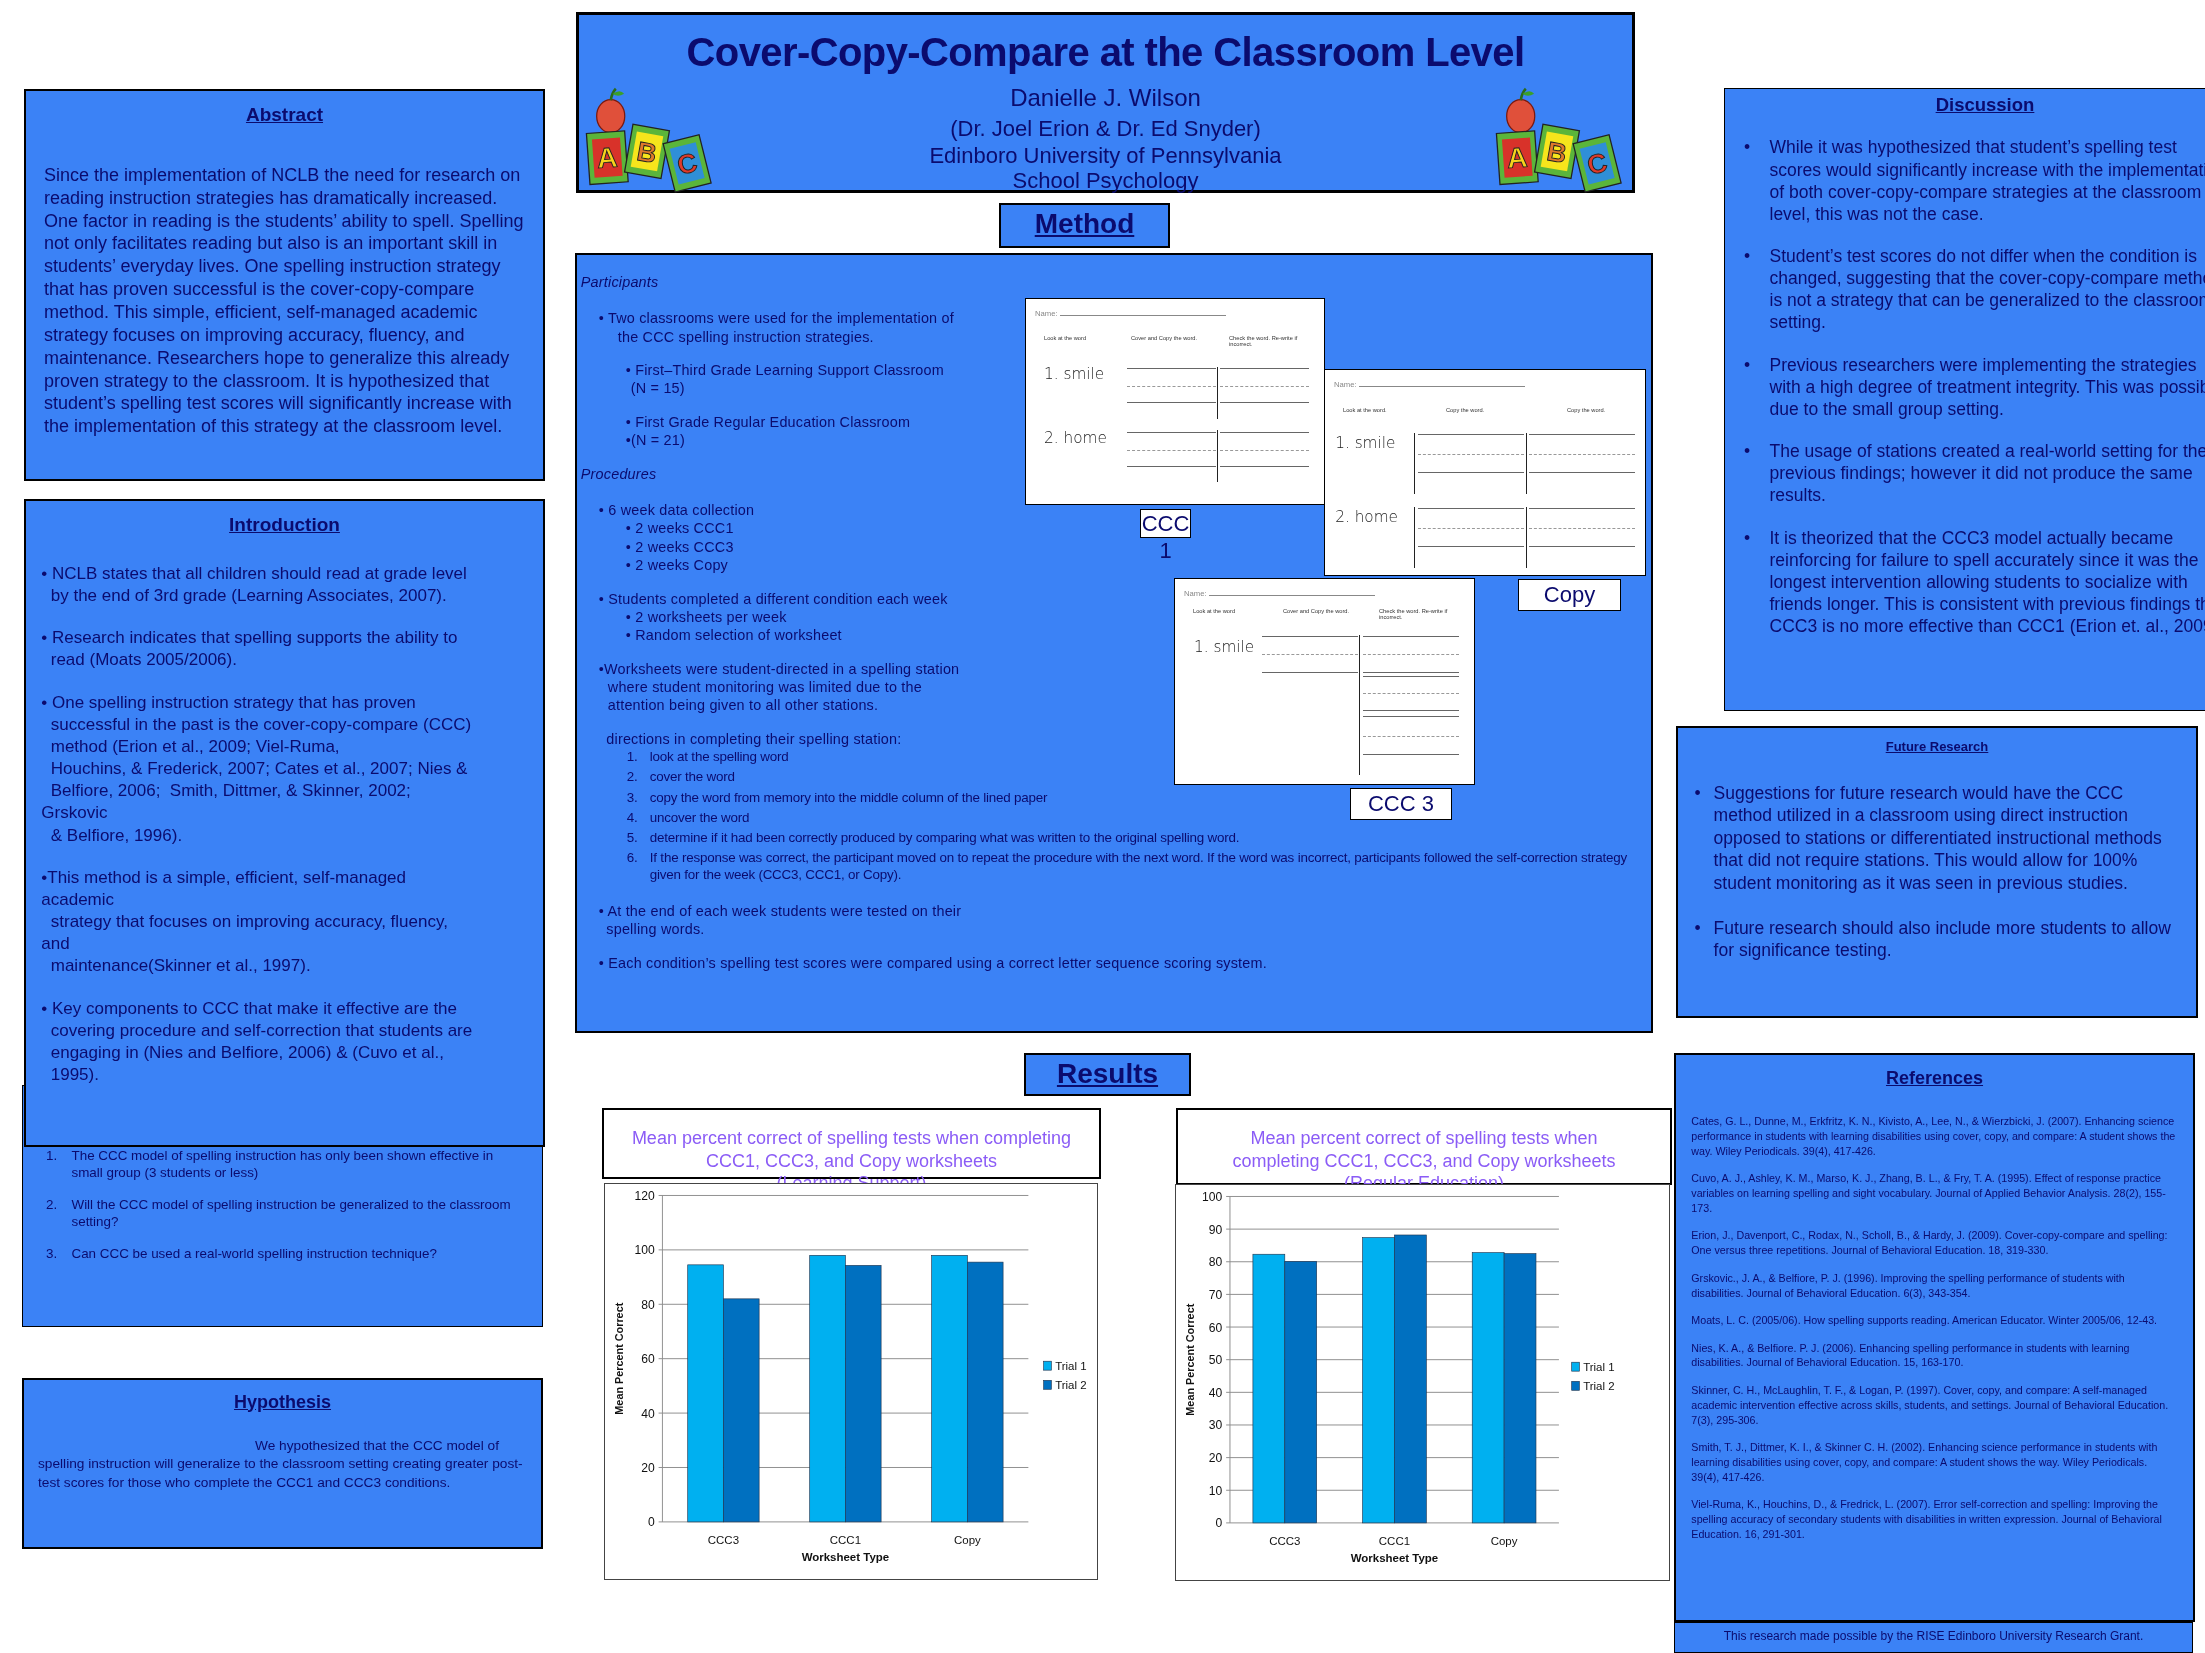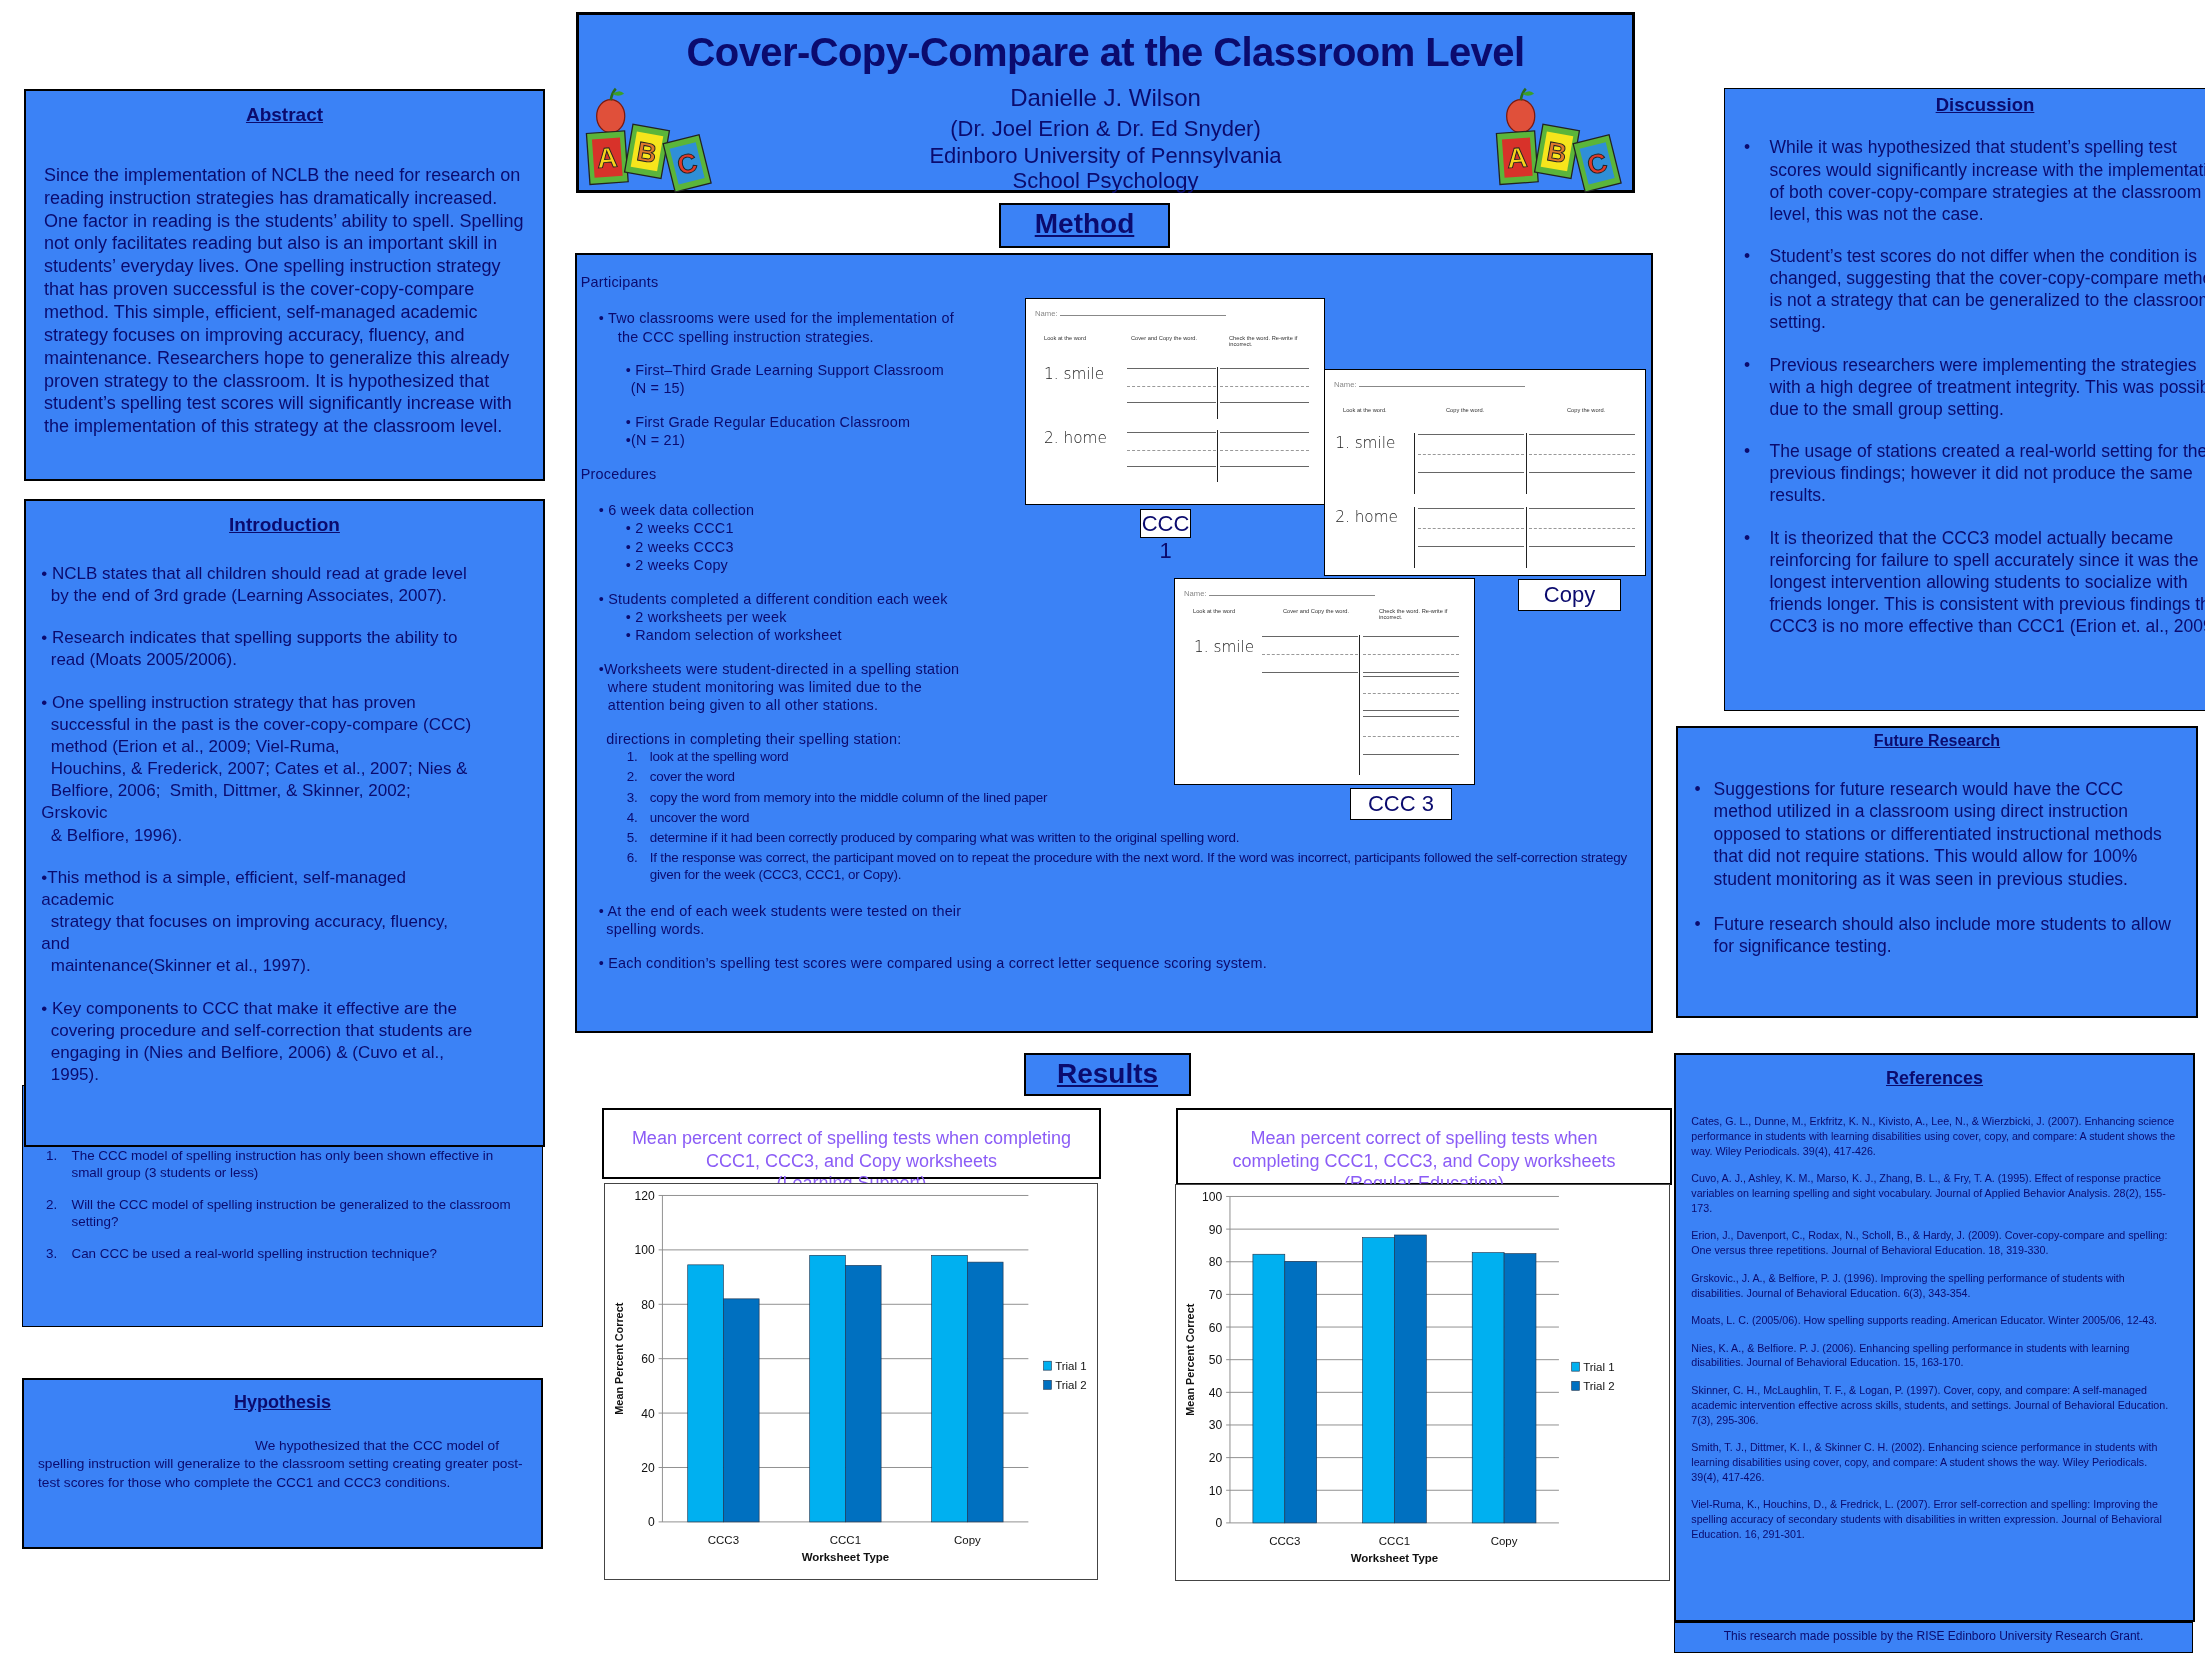--- a/index.html
+++ b/index.html
@@ -35,21 +35,21 @@
   
   #hypo { left: 22px; top: 1378px; width: 521px; height: 171px; }
   #hypo .sec-title { margin-top: 11.5px; font-size: 18px; }
   #hypo p { margin: 24px 14px 0 14px; font-size: 13.7px; line-height: 1.38; text-indent: 217px; }
 
   
   #method-label { left: 999px; top: 203px; width: 171px; height: 45px; border-width: 2.6px; }
   #method-label span, #results-label span { display: block; text-align: center; font-weight: bold; text-decoration: underline; color: #0b0b6e; font-size: 28px; line-height: 38px; }
   #method { left: 575px; top: 253px; width: 1078px; height: 780px; border-width: 2.6px; }
   #method .txt { position: absolute; left: 3.8px; top: 18px; font-size: 14.4px; line-height: 1.27; letter-spacing: 0.2px; width: 1072px; }
-  #method .sub { margin-bottom: 18px; }
+  #method .sub { font-style: italic; margin-bottom: 18px; }
   #method .b1 { padding-left: 18px; }
   #method .b2 { padding-left: 45px; }
   #method .gap { height: 15.3px; }
   #method .steps { font-size: 13.4px; letter-spacing: -0.2px; }
   #method .steps .row { display: flex; padding-left: 46px; margin-bottom: 3.2px; }
   #method .steps .row .n { width: 23px; flex: none; }
 
   
   .ws { position: absolute; border: 1.3px solid #000; background: #fff; color: #555; }
   .ws .name { position: absolute; left: 9px; top: 10.2px; font-size: 7.7px; color: #888; }
@@ -69,21 +69,21 @@
 
   
   #discussion { left: 1678px; top: 88px; width: 522px; height: 623px; border-width: 1.9px; margin-left: 46px; }
   #discussion .sec-title { margin-top: 5.1px; font-size: 18.5px; }
   #discussion ul { list-style: none; margin: 20.4px 16.6px 0 19px; font-size: 17.5px; line-height: 1.26; }
   #discussion li { display: flex; margin-bottom: 20.4px; }
   #discussion li .dot { width: 25.5px; flex: none; }
 
   
   #future { left: 1676px; top: 726px; width: 522px; height: 292px; }
-  #future .sec-title { margin-top: 4px; font-size: 16px; }
+  #future .sec-title { margin-top: 11px; font-size: 13px; }
   #future ul { list-style: none; margin: 28px 15.3px 0 16.6px; font-size: 17.5px; line-height: 1.28; }
   #future li { display: flex; margin-bottom: 23px; }
   #future li .dot { width: 19px; flex: none; }
 
   
   #refs { left: 1674px; top: 1053px; width: 521px; height: 569px; }
   #refs .sec-title { margin-top: 12.8px; font-size: 18px; }
   #refs .list { margin: 25.5px 15.3px 0 15.3px; font-size: 10.7px; line-height: 1.38; }
   #refs .ref { margin-bottom: 12.8px; }
   #grant { left: 1674px; top: 1622px; width: 519px; height: 31px; border-width: 1.9px; text-align: center; font-size: 12px; line-height: 27px; }

